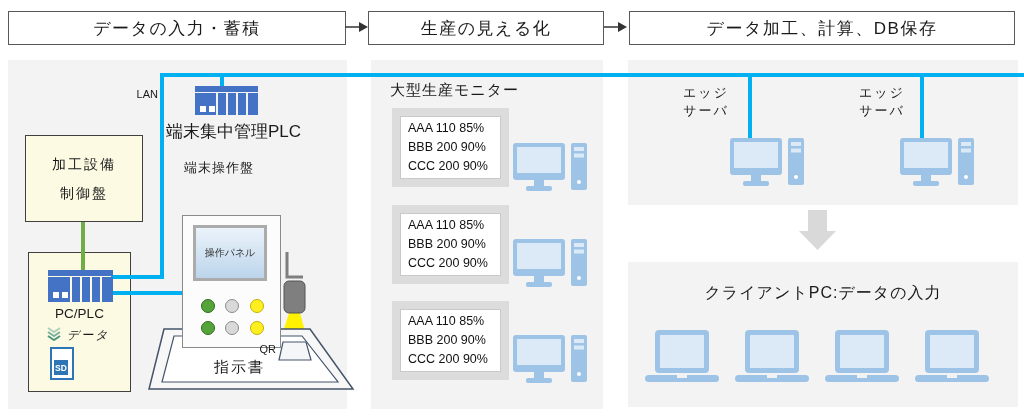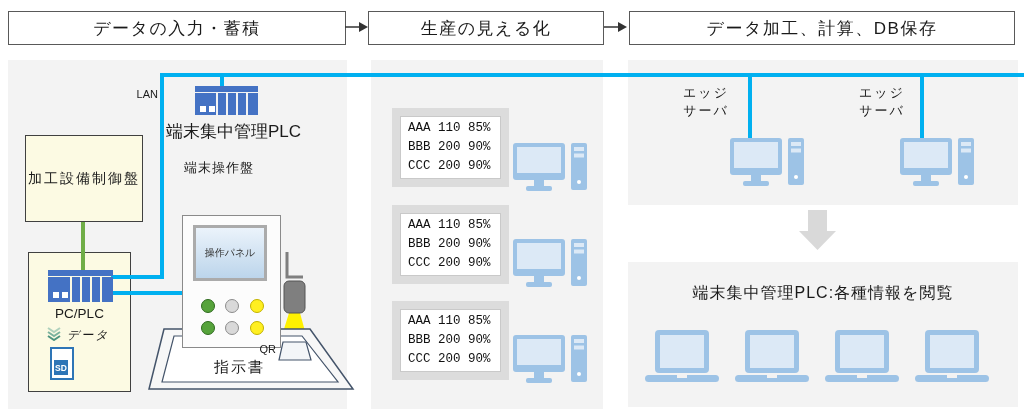--- a/index.html
+++ b/index.html
@@ -22,21 +22,21 @@
              background:linear-gradient(180deg,#EBF3FB 0%,#BCD5EB 100%);box-sizing:border-box;
              display:flex;align-items:center;justify-content:center;font-size:10px;color:#333;}
   .btn{position:absolute;width:14px;height:14px;border-radius:50%;box-sizing:border-box;}
   .btn.g{background:#56A33B;border:1.5px solid #2F6B1F;}
   .btn.y{background:#FFEF21;border:1.5px solid #C2B200;}
   .btn.n{background:#D9D9D9;border:1.5px solid #8C8C8C;}
   
   .mon{position:absolute;left:392px;width:117px;height:79px;background:#DCDCDC;z-index:4;}
   .mon .scr{position:absolute;left:8px;top:8px;width:101px;height:63px;background:#fff;
             border:1px solid #C9C9C9;box-sizing:border-box;
-            font-family:Liberation Mono, monospace;font-size:12.5px;line-height:19px;
+            font-family:Liberation Sans, sans-serif;font-size:12.5px;line-height:19px;
             padding:2px 0 0 7px;color:#111;}
   
   .sd{position:absolute;left:50px;top:347px;width:24px;height:33px;background:#fff;
       border:2px solid #2E75B6;border-radius:0;box-sizing:border-box;z-index:4;}
   .sd .tag{position:absolute;left:2px;top:11px;width:14px;height:15px;background:#2E75B6;
            color:#fff;font-size:8.5px;font-weight:bold;display:flex;align-items:center;justify-content:center;}
   .edge-lbl{position:absolute;top:84px;width:78px;text-align:center;font-size:13px;
             line-height:18px;letter-spacing:2px;z-index:4;}
 </style>
 </head>
@@ -101,21 +101,21 @@
     <rect x="43" y="7" width="8" height="22" fill="#4472C4"></rect>
     <rect x="53" y="7" width="10" height="22" fill="#4472C4"></rect>
     <rect x="5" y="20" width="6" height="6" fill="#fff"></rect>
     <rect x="14" y="20" width="6" height="6" fill="#fff"></rect>
   </svg>
   <div class="lbl" style="left:166px;top:120px;width:122px;text-align:center;font-size:17px;z-index:4;">端末集中管理PLC</div>
 
   <div class="lbl" style="left:184px;top:159px;width:90px;font-size:13px;letter-spacing:1px;z-index:4;">端末操作盤</div>
 
   <div class="cream" style="left:25px;top:135px;width:118px;height:87px;z-index:2;
-       display:flex;flex-direction:row;align-items:center;justify-content:center;
+       display:flex;flex-direction:column;align-items:center;justify-content:center;
        font-size:14px;letter-spacing:2px;line-height:29px;">
     <div>加工設備</div>
     <div>制御盤</div>
   </div>
 
   <div class="cream" style="left:28px;top:252px;width:103px;height:140px;z-index:2;"></div>
   <svg class="z4" style="left:48px;top:270px;" width="65" height="32" viewBox="0 0 65 32">
     <rect x="0" y="0" width="65" height="6" fill="#4472C4"></rect>
     <rect x="0" y="7" width="22" height="25" fill="#4472C4"></rect>
     <rect x="24" y="7" width="8" height="25" fill="#4472C4"></rect>
@@ -144,20 +144,21 @@
     <div class="btn n" style="left:42px;top:83px;"></div>
     <div class="btn y" style="left:67px;top:83px;"></div>
     <div class="btn g" style="left:18px;top:105px;"></div>
     <div class="btn n" style="left:42px;top:105px;"></div>
     <div class="btn y" style="left:67px;top:105px;"></div>
   </div>
 
   <div class="lbl" style="left:248px;top:343px;width:28px;text-align:right;font-size:11px;z-index:4;">QR</div>
   <div class="lbl" style="left:190px;top:358px;width:64px;font-size:15px;letter-spacing:2px;z-index:4;margin-left:24px;">指示書</div>
 
+  <div class="lbl" style="left:390px;top:81px;font-size:15px;letter-spacing:1px;z-index:4;">大型生産モニター</div>
 
   <div class="mon" style="top:108px;">
     <div class="scr">
       <div>AAA 110 85%</div>
       <div>BBB 200 90%</div>
       <div>CCC 200 90%</div>
     </div>
   </div>
   <div class="mon" style="top:205px;">
     <div class="scr">
@@ -227,21 +228,21 @@
     <rect x="0" y="0" width="52" height="37" rx="3" fill="#9DC3E6"></rect>
       <rect x="4" y="4" width="44" height="26" fill="#DCE9F6"></rect>
     <rect x="21" y="37" width="10" height="6" fill="#9DC3E6"></rect>
       <rect x="13" y="43" width="26" height="5" rx="2" fill="#9DC3E6"></rect>
     <rect x="58" y="0" width="16" height="47" rx="2" fill="#9DC3E6"></rect>
       <rect x="61" y="4" width="10" height="4" fill="#DCE9F6"></rect>
     <rect x="61" y="10.5" width="10" height="4" fill="#DCE9F6"></rect>
       <circle cx="66" cy="39" r="2" fill="#fff"></circle>
   </svg>
 
-  <div class="lbl" style="left:628px;top:283px;width:390px;text-align:center;font-size:16px;letter-spacing:1px;z-index:4;">端末集中管理PLC:各種情報を閲覧</div>
+  <div class="lbl" style="left:628px;top:283px;width:390px;text-align:center;font-size:16px;letter-spacing:1px;z-index:4;">クライアントPC:データの入力</div>
 
   <svg class="z4" style="left:645px;top:330px;" width="74" height="52" viewBox="0 0 74 52">
     <rect x="10" y="0" width="54" height="43" rx="4" fill="#9DC3E6"></rect>
       <rect x="15" y="5" width="44" height="33" fill="#DCE9F6"></rect>
     <rect x="0" y="45" width="74" height="7" rx="3.5" fill="#9DC3E6"></rect>
       <rect x="32" y="45" width="10" height="3" fill="#F2F2F2"></rect>
   </svg>
   <svg class="z4" style="left:735px;top:330px;" width="74" height="52" viewBox="0 0 74 52">
     <rect x="10" y="0" width="54" height="43" rx="4" fill="#9DC3E6"></rect>
       <rect x="15" y="5" width="44" height="33" fill="#DCE9F6"></rect>

